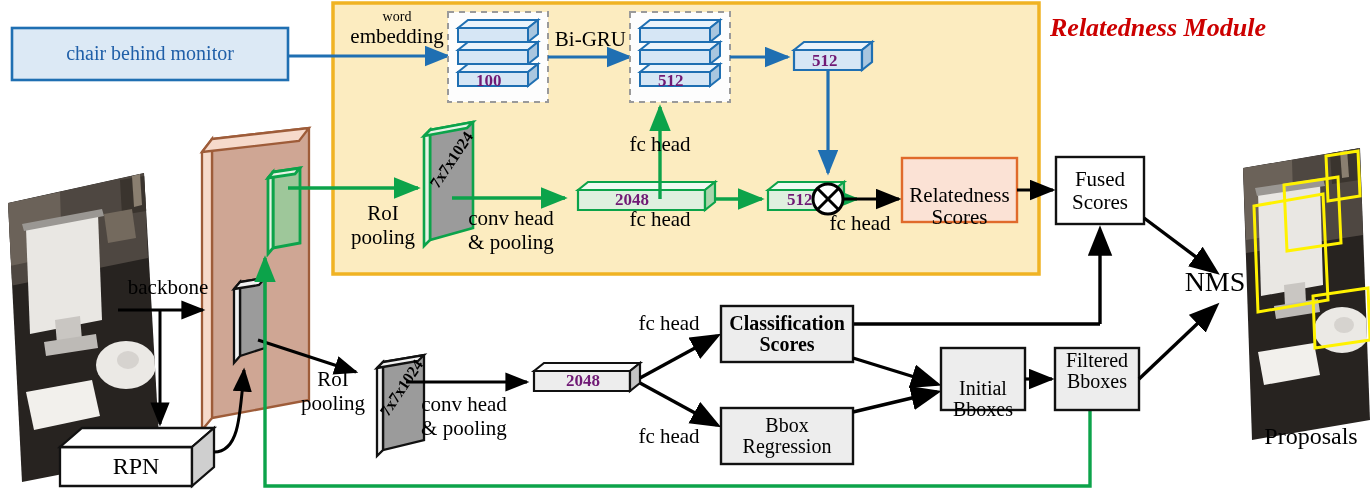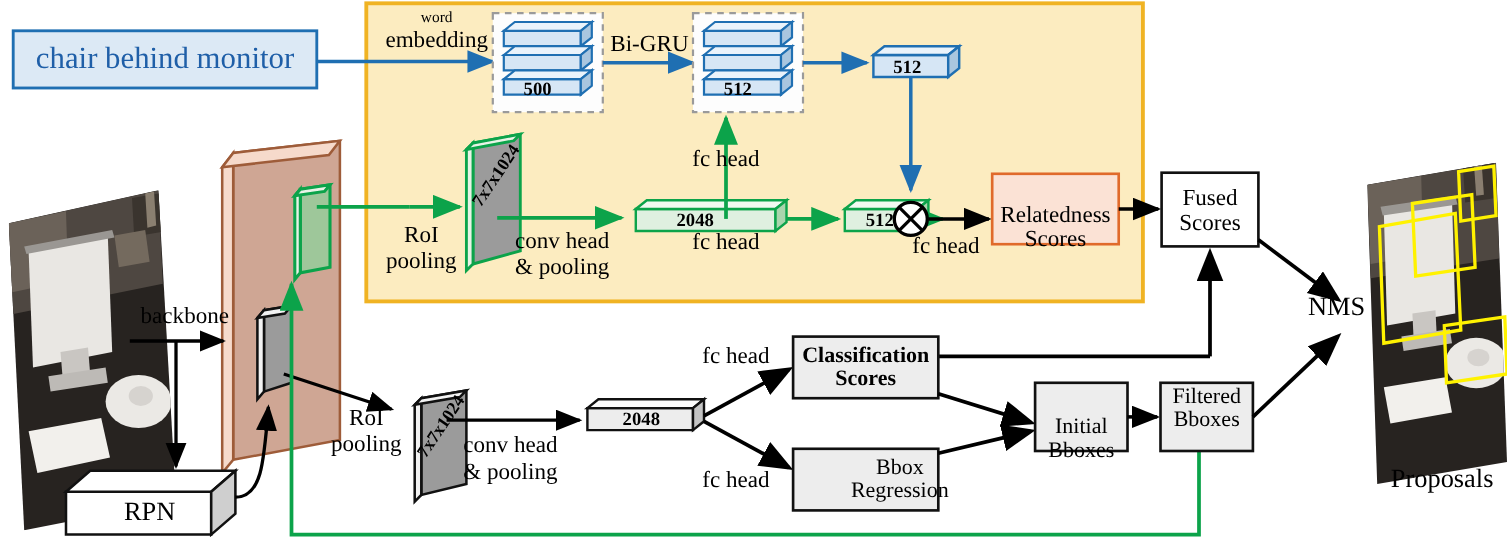--- a/index.html
+++ b/index.html
@@ -24,21 +24,21 @@
     position:absolute;
     display:flex;align-items:center;justify-content:center;
     text-align:center;
     font-family:"Liberation Serif", serif;
     line-height:1.06;
   }
   .numlbl{
     position:absolute;
     font-family:"Liberation Serif", serif;
     font-weight:bold;
-    color:#000000;
+    color:#701a75;
     white-space:nowrap;
   }
   .rot{transform-origin:center center;}
 </style>
 </head>
 <body>
 
 <div id="root">
 
   <svg id="svgLayer" viewBox="0 0 1370 495">
@@ -254,29 +254,30 @@
 
     <path d="M853,358 L937,384" stroke="#000" stroke-width="3.4" fill="none" marker-end="url(#arrBlkBig)"></path>
     <path d="M853,412 L937,392" stroke="#000" stroke-width="3.4" fill="none" marker-end="url(#arrBlkBig)"></path>
 
     <rect x="941" y="348" width="84" height="62" fill="#ededed" stroke="#111" stroke-width="2.4"></rect>
     <path d="M1025,379 L1052,379" stroke="#000" stroke-width="3.2" fill="none" marker-end="url(#arrBlk)"></path>
     <rect x="1055" y="348" width="84" height="62" fill="#ededed" stroke="#111" stroke-width="2.4"></rect>
     <path d="M1139,379 L1216,306" stroke="#000" stroke-width="3.4" fill="none" marker-end="url(#arrBlkBig)"></path>
   </svg>
 
-
-  <div class="boxlbl" style="left:12px;top:28px;width:276px;height:52px;font-size:28px;color:#1f5fa8;">chair behind monitor</div>
+  <div class="lbl" style="left:1050px;top:14px;font-size:26px;font-weight:bold;font-style:italic;color:#cc0000;">Relatedness Module</div>
+
+  <div class="boxlbl" style="left:12px;top:28px;width:276px;height:52px;font-size:20px;color:#1f5fa8;">chair behind monitor</div>
 
   <div class="lbl" style="left:349px;top:10px;width:96px;font-size:14px;">word</div>
   <div class="lbl" style="left:341px;top:25px;width:112px;font-size:21px;">embedding</div>
 
   <div class="lbl" style="left:552px;top:28px;width:74px;font-size:21px;text-align:right;">Bi-GRU</div>
 
-  <div class="numlbl" style="left:476px;top:71px;font-size:17px;">500</div>
+  <div class="numlbl" style="left:476px;top:71px;font-size:17px;">100</div>
   <div class="numlbl" style="left:658px;top:71px;font-size:17px;">512</div>
   <div class="numlbl" style="left:812px;top:51px;font-size:17px;">512</div>
 
   <div class="lbl rot" style="left:412px;top:152px;width:80px;font-size:16px;font-weight:bold;transform:rotate(-56deg);">7x7x1024</div>
 
   <div class="numlbl" style="left:615px;top:190px;font-size:17px;">2048</div>
   <div class="numlbl" style="left:787px;top:190px;font-size:17px;">512</div>
 
   <div class="lbl" style="left:605px;top:133px;width:110px;font-size:21px;">fc head</div>
   <div class="lbl" style="left:605px;top:208px;width:110px;font-size:21px;">fc head</div>
@@ -313,32 +314,32 @@
   <div class="numlbl" style="left:566px;top:371px;font-size:17px;">2048</div>
 
   <div class="lbl" style="left:614px;top:312px;width:110px;font-size:21px;">fc head</div>
   <div class="lbl" style="left:614px;top:425px;width:110px;font-size:21px;">fc head</div>
 
   <div class="boxlbl" style="left:721px;top:306px;width:132px;height:56px;flex-direction:column;font-size:20px;font-weight:bold;">
     <span>Classification</span>
     <span>Scores</span>
   </div>
 
-  <div class="boxlbl" style="left:721px;top:408px;width:132px;height:56px;flex-direction:column;font-size:20px;margin-left:31px;">
+  <div class="boxlbl" style="left:721px;top:408px;width:132px;height:56px;flex-direction:column;font-size:20px;">
     <span>Bbox</span>
     <span>Regression</span>
   </div>
 
   <div class="boxlbl" style="left:941px;top:348px;width:84px;height:62px;flex-direction:column;font-size:20px;margin-top:20px;">
     <span>Initial</span>
     <span>Bboxes</span>
   </div>
 
   <div class="boxlbl" style="left:1055px;top:348px;width:84px;height:46px;flex-direction:column;font-size:20px;">
     <span>Filtered</span>
     <span>Bboxes</span>
   </div>
 
-  <div class="lbl" style="left:1178px;top:267px;width:74px;font-size:24px;">NMS</div>
+  <div class="lbl" style="left:1178px;top:267px;width:74px;font-size:28px;">NMS</div>
 
   <div class="lbl" style="left:1246px;top:424px;width:130px;font-size:24px;">Proposals</div>
 
 </div>
 
 </body></html>

